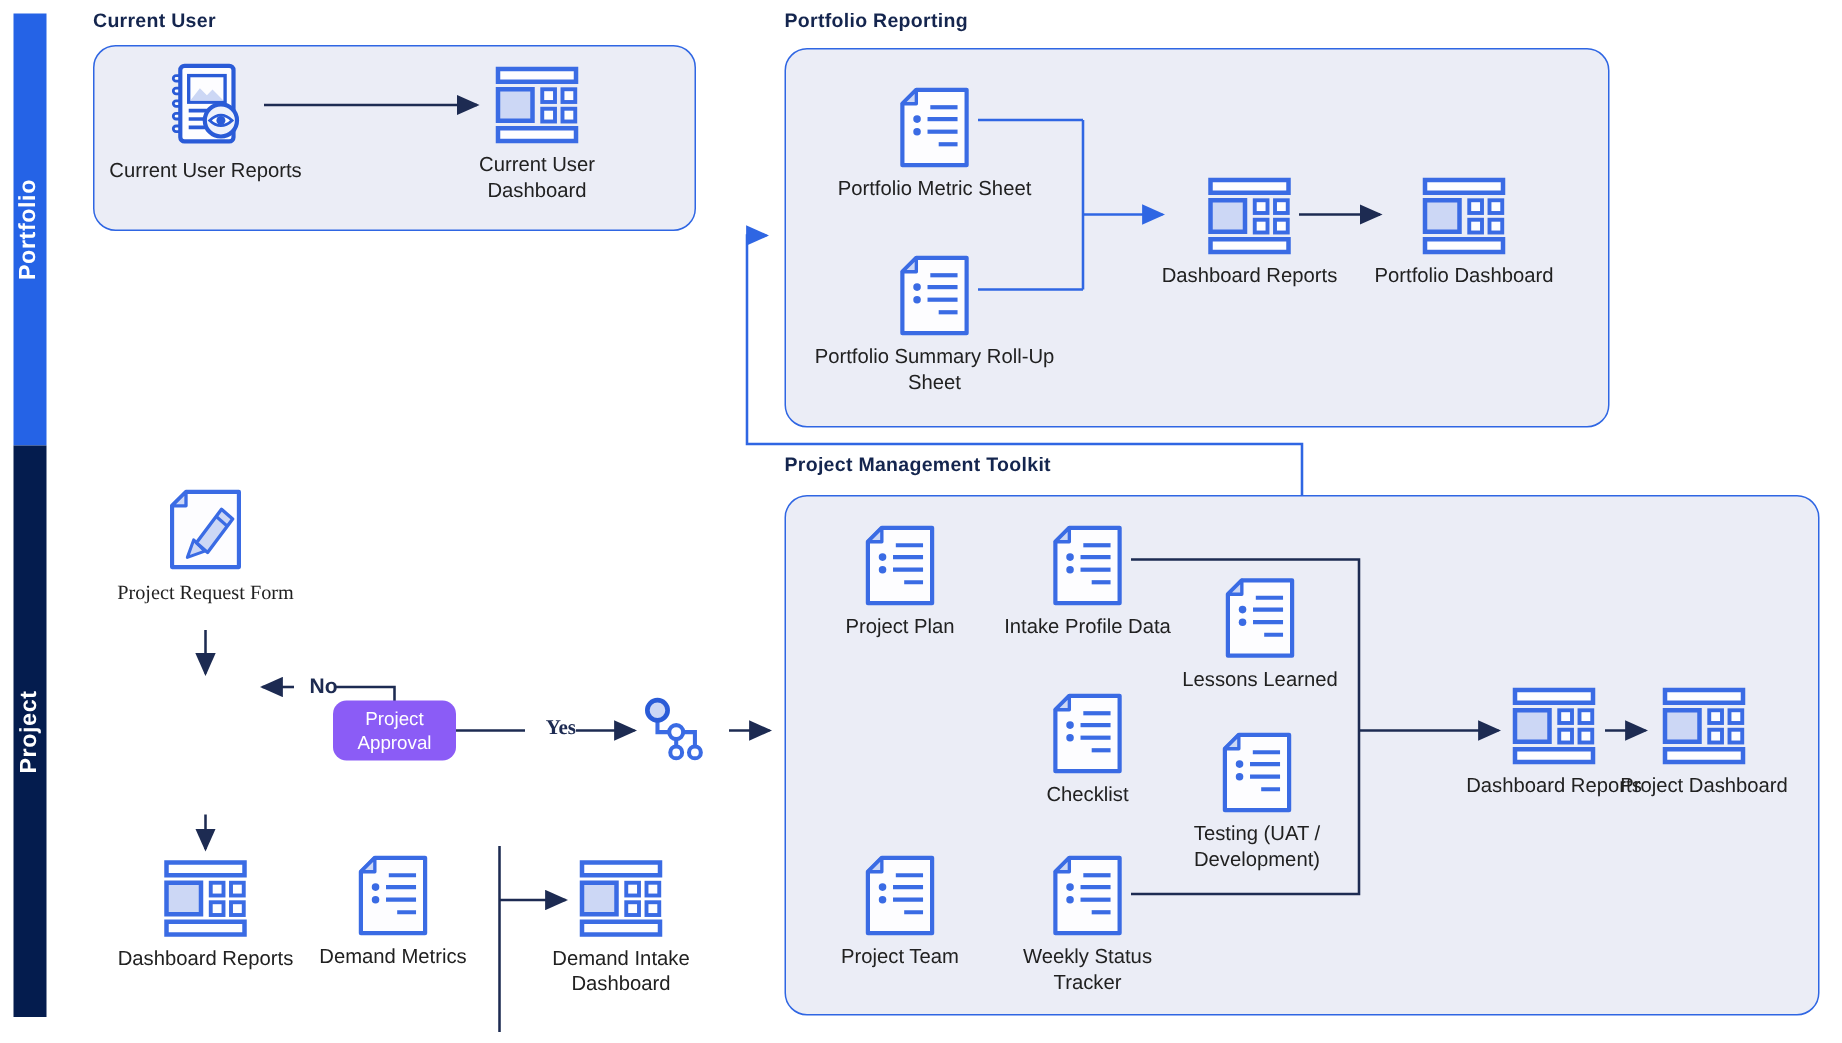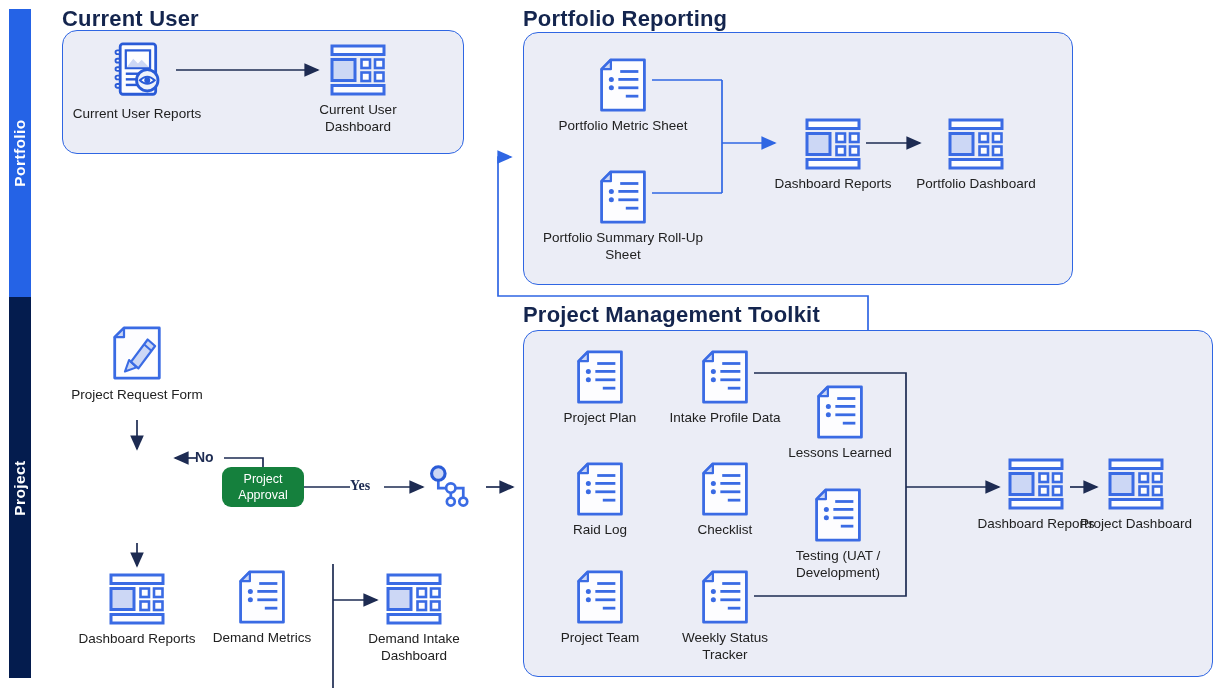--- a/index.html
+++ b/index.html
@@ -4,28 +4,28 @@
 <style>
   html,body{margin:0;padding:0;background:#fff;}
   .canvas{position:relative;width:1228px;height:695px;background:#ffffff;overflow:hidden;
           font-family:"Liberation Sans","DejaVu Sans",sans-serif;}
   .band{position:absolute;display:flex;align-items:center;justify-content:center;
         color:#fff;font-weight:bold;font-size:15.5px;}
   .band span{transform:rotate(-90deg);white-space:nowrap;letter-spacing:.4px;}
   .band-portfolio{left:9px;top:9px;width:22px;height:288px;background:#2563e6;}
   .band-project{left:9px;top:297px;width:22px;height:381px;background:#041c4e;}
   .panel{position:absolute;background:#ebedf6;border:1.6px solid #2f66e3;border-radius:15px;}
-  .title{position:absolute;font-size:22px;font-weight:800;color:#14254e;letter-spacing:.2px;white-space:nowrap;}
+  .title{position:absolute;font-size:13px;font-weight:800;color:#14254e;letter-spacing:.2px;white-space:nowrap;}
   .node{position:absolute;display:flex;flex-direction:column;align-items:center;text-align:center;}
   .node .label{margin-top:5px;font-size:13.5px;line-height:1.28;color:#212121;}
   svg.connectors{position:absolute;left:0;top:0;pointer-events:none;}
-  .decision{position:absolute;background:#15803d;color:#fff;border-radius:9px;display:flex;
+  .decision{position:absolute;background:#8b5cf6;color:#fff;border-radius:9px;display:flex;
             align-items:center;justify-content:center;text-align:center;
             font-size:12.5px;line-height:1.3;padding:2px;box-sizing:border-box;}
-  .edge-label{position:absolute;font-size:14px;font-weight:600;color:#1d2b52;text-align:left;}
+  .edge-label{position:absolute;font-size:14px;font-weight:600;color:#1d2b52;text-align:right;}
   .icon{display:block;}
 </style>
 </head>
 <body>
 
 <svg width="0" height="0" style="position:absolute" aria-hidden="true">
   <defs>
     <symbol id="sym-doc" viewBox="0 0 52 58">
       <path d="M13 2 H49 V56 H3 V12 Z" fill="#fdfdff" stroke="#3a6be4" stroke-width="3" stroke-linejoin="round"></path>
       <path d="M13 2 V12 H3 Z" fill="#ccd7f5" stroke="#3a6be4" stroke-width="2.4" stroke-linejoin="round"></path>
@@ -172,21 +172,21 @@
       </svg>
     <div class="label">Dashboard Reports</div>
   </div>
   <div class="node" style="left:916px;top:118px;width:120px;">
     <svg class="icon" width="56" height="52">
         <use href="#sym-dashboard"></use>
       </svg>
     <div class="label">Portfolio Dashboard</div>
   </div>
 
-  <div class="node" style="left:67px;top:325px;width:140px;">
+  <div class="node" style="left:67px;top:325px;width:140px;font-family:Liberation Serif, serif;">
     <svg class="icon" width="52" height="56">
         <use href="#sym-form-pencil"></use>
       </svg>
     <div class="label">Project Request Form</div>
   </div>
   <div class="edge-label" style="left:195px;top:449px;width:30px;">No</div>
   <div class="decision" style="left:222px;top:467px;width:82px;height:40px;">Project Approval</div>
   <div class="edge-label" style="left:350px;top:478px;width:34px;font-family:Liberation Serif, serif;">Yes</div>
   <div class="node" style="left:430px;top:464px;width:52px;">
     <svg class="icon" width="52" height="44">
@@ -223,26 +223,20 @@
         <use href="#sym-doc"></use>
       </svg>
     <div class="label">Intake Profile Data</div>
   </div>
   <div class="node" style="left:760px;top:385px;width:160px;">
     <svg class="icon" width="50" height="54">
         <use href="#sym-doc"></use>
       </svg>
     <div class="label">Lessons Learned</div>
   </div>
-  <div class="node" style="left:540px;top:462px;width:120px;">
-    <svg class="icon" width="50" height="54">
-        <use href="#sym-doc"></use>
-      </svg>
-    <div class="label">Raid Log</div>
-  </div>
   <div class="node" style="left:665px;top:462px;width:120px;">
     <svg class="icon" width="50" height="54">
         <use href="#sym-doc"></use>
       </svg>
     <div class="label">Checklist</div>
   </div>
   <div class="node" style="left:758px;top:488px;width:160px;">
     <svg class="icon" width="50" height="54">
         <use href="#sym-doc"></use>
       </svg>

